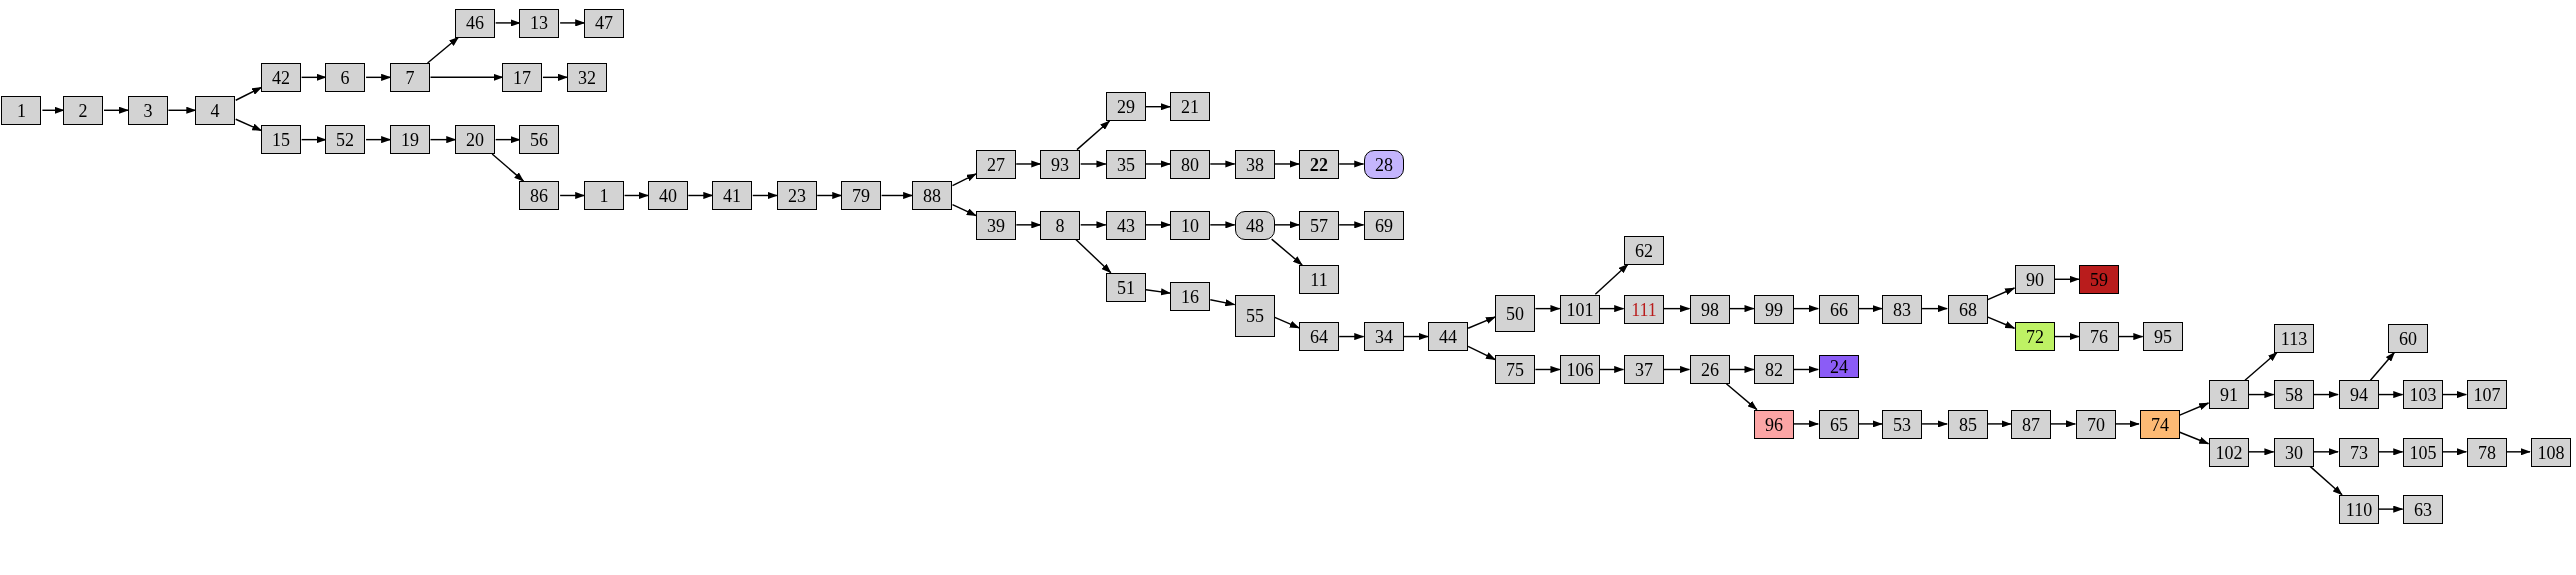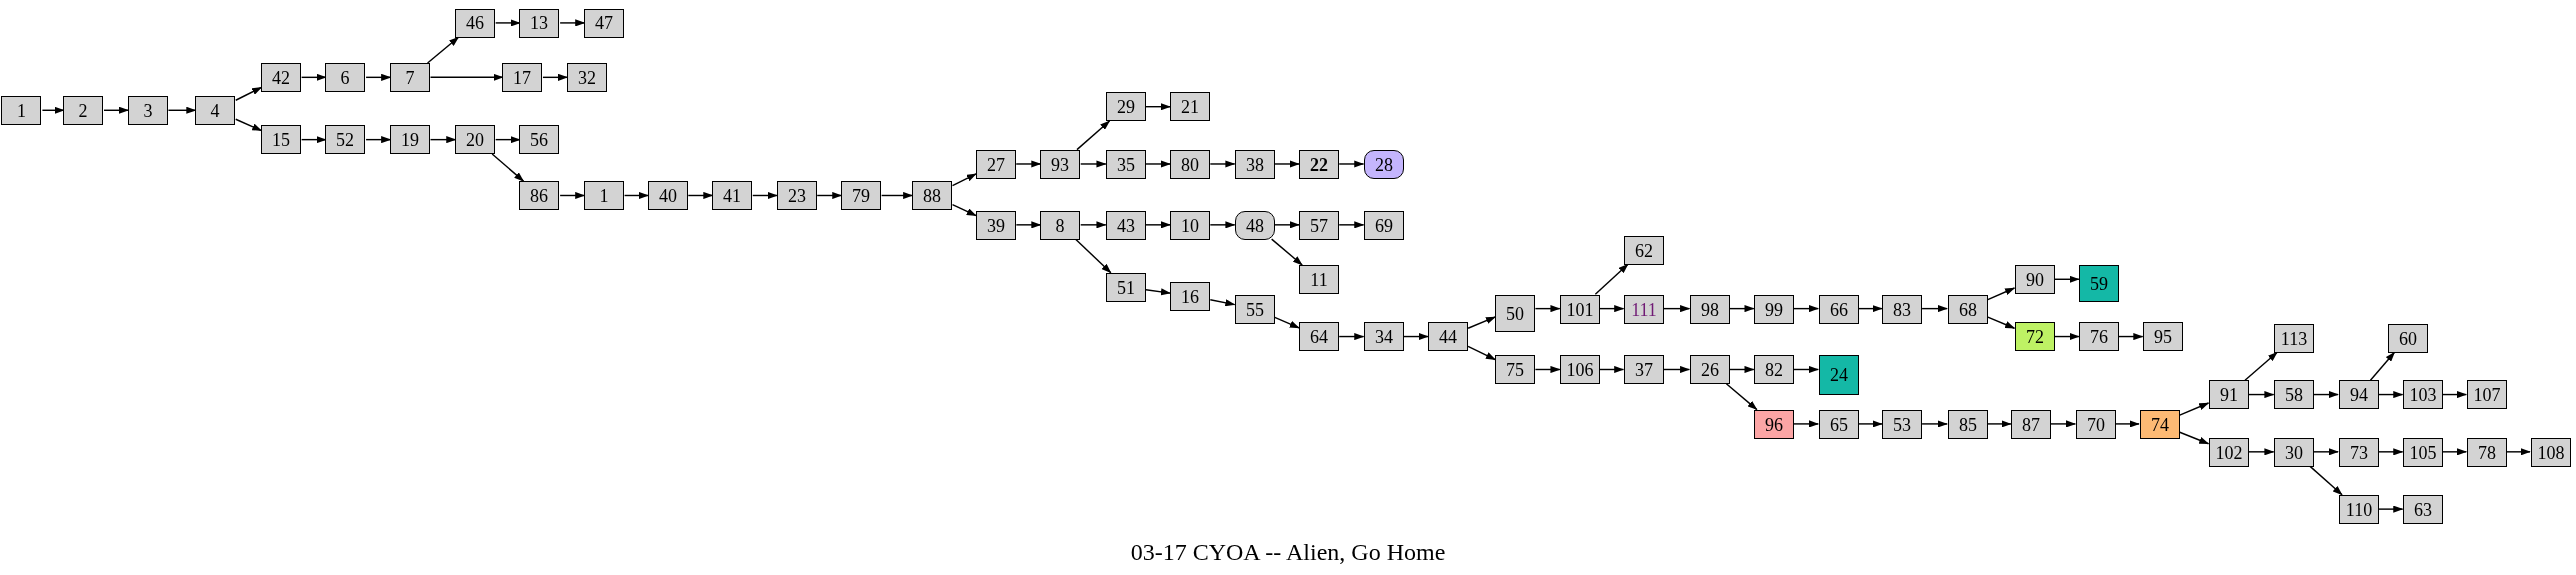--- a/index.html
+++ b/index.html
@@ -180,44 +180,44 @@
       <div class="node" style="left: 976px; top: 211px; width: 40px; height: 29px; background: rgb(211, 211, 211); border-color: rgb(0, 0, 0); color: rgb(0, 0, 0);">39</div>
       <div class="node" style="left: 1040px; top: 211px; width: 40px; height: 29px; background: rgb(211, 211, 211); border-color: rgb(0, 0, 0); color: rgb(0, 0, 0);">8</div>
       <div class="node" style="left: 1106px; top: 211px; width: 40px; height: 29px; background: rgb(211, 211, 211); border-color: rgb(0, 0, 0); color: rgb(0, 0, 0);">43</div>
       <div class="node" style="left: 1170px; top: 211px; width: 40px; height: 29px; background: rgb(211, 211, 211); border-color: rgb(0, 0, 0); color: rgb(0, 0, 0);">10</div>
       <div class="node" style="left: 1235px; top: 211px; width: 40px; height: 29px; background: rgb(211, 211, 211); border-color: rgb(0, 0, 0); color: rgb(0, 0, 0); border-radius: 10px;">48</div>
       <div class="node" style="left: 1299px; top: 211px; width: 40px; height: 29px; background: rgb(211, 211, 211); border-color: rgb(0, 0, 0); color: rgb(0, 0, 0);">57</div>
       <div class="node" style="left: 1364px; top: 211px; width: 40px; height: 29px; background: rgb(211, 211, 211); border-color: rgb(0, 0, 0); color: rgb(0, 0, 0);">69</div>
       <div class="node" style="left: 1299px; top: 265px; width: 40px; height: 29px; background: rgb(211, 211, 211); border-color: rgb(0, 0, 0); color: rgb(0, 0, 0);">11</div>
       <div class="node" style="left: 1106px; top: 273px; width: 40px; height: 29px; background: rgb(211, 211, 211); border-color: rgb(0, 0, 0); color: rgb(0, 0, 0);">51</div>
       <div class="node" style="left: 1170px; top: 282px; width: 40px; height: 29px; background: rgb(211, 211, 211); border-color: rgb(0, 0, 0); color: rgb(0, 0, 0);">16</div>
-      <div class="node" style="left: 1235px; top: 295px; width: 40px; height: 29px; background: rgb(211, 211, 211); border-color: rgb(0, 0, 0); color: rgb(0, 0, 0);">55</div>
+      <div class="node" style="left: 1235px; top: 295px; width: 40px; height: 42px; background: rgb(211, 211, 211); border-color: rgb(0, 0, 0); color: rgb(0, 0, 0);">55</div>
       <div class="node" style="left: 1299px; top: 322px; width: 40px; height: 29px; background: rgb(211, 211, 211); border-color: rgb(0, 0, 0); color: rgb(0, 0, 0);">64</div>
       <div class="node" style="left: 1364px; top: 322px; width: 40px; height: 29px; background: rgb(211, 211, 211); border-color: rgb(0, 0, 0); color: rgb(0, 0, 0);">34</div>
       <div class="node" style="left: 1428px; top: 322px; width: 40px; height: 29px; background: rgb(211, 211, 211); border-color: rgb(0, 0, 0); color: rgb(0, 0, 0);">44</div>
       <div class="node" style="left: 1495px; top: 295px; width: 40px; height: 37px; background: rgb(211, 211, 211); border-color: rgb(0, 0, 0); color: rgb(0, 0, 0);">50</div>
       <div class="node" style="left: 1560px; top: 295px; width: 40px; height: 29px; background: rgb(211, 211, 211); border-color: rgb(0, 0, 0); color: rgb(0, 0, 0);">101</div>
       <div class="node" style="left: 1624px; top: 236px; width: 40px; height: 29px; background: rgb(211, 211, 211); border-color: rgb(0, 0, 0); color: rgb(0, 0, 0);">62</div>
-      <div class="node" style="left: 1624px; top: 295px; width: 40px; height: 29px; background: rgb(211, 211, 211); border-color: rgb(0, 0, 0); color: #701a75;">111</div>
+      <div class="node" style="left: 1624px; top: 295px; width: 40px; height: 29px; background: rgb(211, 211, 211); border-color: rgb(0, 0, 0); color: #b91c1c;">111</div>
       <div class="node" style="left: 1690px; top: 295px; width: 40px; height: 29px; background: rgb(211, 211, 211); border-color: rgb(0, 0, 0); color: rgb(0, 0, 0);">98</div>
       <div class="node" style="left: 1754px; top: 295px; width: 40px; height: 29px; background: rgb(211, 211, 211); border-color: rgb(0, 0, 0); color: rgb(0, 0, 0);">99</div>
       <div class="node" style="left: 1819px; top: 295px; width: 40px; height: 29px; background: rgb(211, 211, 211); border-color: rgb(0, 0, 0); color: rgb(0, 0, 0);">66</div>
       <div class="node" style="left: 1882px; top: 295px; width: 40px; height: 29px; background: rgb(211, 211, 211); border-color: rgb(0, 0, 0); color: rgb(0, 0, 0);">83</div>
       <div class="node" style="left: 1948px; top: 295px; width: 40px; height: 29px; background: rgb(211, 211, 211); border-color: rgb(0, 0, 0); color: rgb(0, 0, 0);">68</div>
       <div class="node" style="left: 2015px; top: 265px; width: 40px; height: 29px; background: rgb(211, 211, 211); border-color: rgb(0, 0, 0); color: rgb(0, 0, 0);">90</div>
-      <div class="node" style="left: 2079px; top: 265px; width: 40px; height: 37px; background: #14b8a6; border-color: rgb(0, 0, 0); color: rgb(0, 0, 0);">59</div>
+      <div class="node" style="left: 2079px; top: 265px; width: 40px; height: 29px; background: #b91c1c; border-color: rgb(0, 0, 0); color: rgb(0, 0, 0);">59</div>
       <div class="node" style="left: 2015px; top: 322px; width: 40px; height: 29px; background: #bef264; border-color: rgb(0, 0, 0); color: rgb(0, 0, 0);">72</div>
       <div class="node" style="left: 2079px; top: 322px; width: 40px; height: 29px; background: rgb(211, 211, 211); border-color: rgb(0, 0, 0); color: rgb(0, 0, 0);">76</div>
       <div class="node" style="left: 2143px; top: 322px; width: 40px; height: 29px; background: rgb(211, 211, 211); border-color: rgb(0, 0, 0); color: rgb(0, 0, 0);">95</div>
       <div class="node" style="left: 1495px; top: 355px; width: 40px; height: 29px; background: rgb(211, 211, 211); border-color: rgb(0, 0, 0); color: rgb(0, 0, 0);">75</div>
       <div class="node" style="left: 1560px; top: 355px; width: 40px; height: 29px; background: rgb(211, 211, 211); border-color: rgb(0, 0, 0); color: rgb(0, 0, 0);">106</div>
       <div class="node" style="left: 1624px; top: 355px; width: 40px; height: 29px; background: rgb(211, 211, 211); border-color: rgb(0, 0, 0); color: rgb(0, 0, 0);">37</div>
       <div class="node" style="left: 1690px; top: 355px; width: 40px; height: 29px; background: rgb(211, 211, 211); border-color: rgb(0, 0, 0); color: rgb(0, 0, 0);">26</div>
       <div class="node" style="left: 1754px; top: 355px; width: 40px; height: 29px; background: rgb(211, 211, 211); border-color: rgb(0, 0, 0); color: rgb(0, 0, 0);">82</div>
-      <div class="node" style="left: 1819px; top: 355px; width: 40px; height: 40px; background: #14b8a6; border-color: rgb(0, 0, 0); color: rgb(0, 0, 0);">24</div>
+      <div class="node" style="left: 1819px; top: 355px; width: 40px; height: 23px; background: #8b5cf6; border-color: rgb(0, 0, 0); color: rgb(0, 0, 0);">24</div>
       <div class="node" style="left: 1754px; top: 410px; width: 40px; height: 29px; background: #fca5a5; border-color: rgb(0, 0, 0); color: rgb(0, 0, 0);">96</div>
       <div class="node" style="left: 1819px; top: 410px; width: 40px; height: 29px; background: rgb(211, 211, 211); border-color: rgb(0, 0, 0); color: rgb(0, 0, 0);">65</div>
       <div class="node" style="left: 1882px; top: 410px; width: 40px; height: 29px; background: rgb(211, 211, 211); border-color: rgb(0, 0, 0); color: rgb(0, 0, 0);">53</div>
       <div class="node" style="left: 1948px; top: 410px; width: 40px; height: 29px; background: rgb(211, 211, 211); border-color: rgb(0, 0, 0); color: rgb(0, 0, 0);">85</div>
       <div class="node" style="left: 2011px; top: 410px; width: 40px; height: 29px; background: rgb(211, 211, 211); border-color: rgb(0, 0, 0); color: rgb(0, 0, 0);">87</div>
       <div class="node" style="left: 2076px; top: 410px; width: 40px; height: 29px; background: rgb(211, 211, 211); border-color: rgb(0, 0, 0); color: rgb(0, 0, 0);">70</div>
       <div class="node" style="left: 2140px; top: 410px; width: 40px; height: 29px; background: #fdba74; border-color: rgb(0, 0, 0); color: rgb(0, 0, 0);">74</div>
       <div class="node" style="left: 2209px; top: 380px; width: 40px; height: 29px; background: rgb(211, 211, 211); border-color: rgb(0, 0, 0); color: rgb(0, 0, 0);">91</div>
       <div class="node" style="left: 2274px; top: 324px; width: 40px; height: 29px; background: rgb(211, 211, 211); border-color: rgb(0, 0, 0); color: rgb(0, 0, 0);">113</div>
       <div class="node" style="left: 2274px; top: 380px; width: 40px; height: 29px; background: rgb(211, 211, 211); border-color: rgb(0, 0, 0); color: rgb(0, 0, 0);">58</div>
@@ -227,15 +227,14 @@
       <div class="node" style="left: 2467px; top: 380px; width: 40px; height: 29px; background: rgb(211, 211, 211); border-color: rgb(0, 0, 0); color: rgb(0, 0, 0);">107</div>
       <div class="node" style="left: 2209px; top: 438px; width: 40px; height: 29px; background: rgb(211, 211, 211); border-color: rgb(0, 0, 0); color: rgb(0, 0, 0);">102</div>
       <div class="node" style="left: 2274px; top: 438px; width: 40px; height: 29px; background: rgb(211, 211, 211); border-color: rgb(0, 0, 0); color: rgb(0, 0, 0);">30</div>
       <div class="node" style="left: 2339px; top: 438px; width: 40px; height: 29px; background: rgb(211, 211, 211); border-color: rgb(0, 0, 0); color: rgb(0, 0, 0);">73</div>
       <div class="node" style="left: 2403px; top: 438px; width: 40px; height: 29px; background: rgb(211, 211, 211); border-color: rgb(0, 0, 0); color: rgb(0, 0, 0);">105</div>
       <div class="node" style="left: 2467px; top: 438px; width: 40px; height: 29px; background: rgb(211, 211, 211); border-color: rgb(0, 0, 0); color: rgb(0, 0, 0);">78</div>
       <div class="node" style="left: 2531px; top: 438px; width: 40px; height: 29px; background: rgb(211, 211, 211); border-color: rgb(0, 0, 0); color: rgb(0, 0, 0);">108</div>
       <div class="node" style="left: 2339px; top: 495px; width: 40px; height: 29px; background: rgb(211, 211, 211); border-color: rgb(0, 0, 0); color: rgb(0, 0, 0);">110</div>
       <div class="node" style="left: 2403px; top: 495px; width: 40px; height: 29px; background: rgb(211, 211, 211); border-color: rgb(0, 0, 0); color: rgb(0, 0, 0);">63</div>
     </div>
-  <div id="graph-title">03-17 CYOA -- Alien, Go Home</div>
 </div>
 
 
 </body></html>

